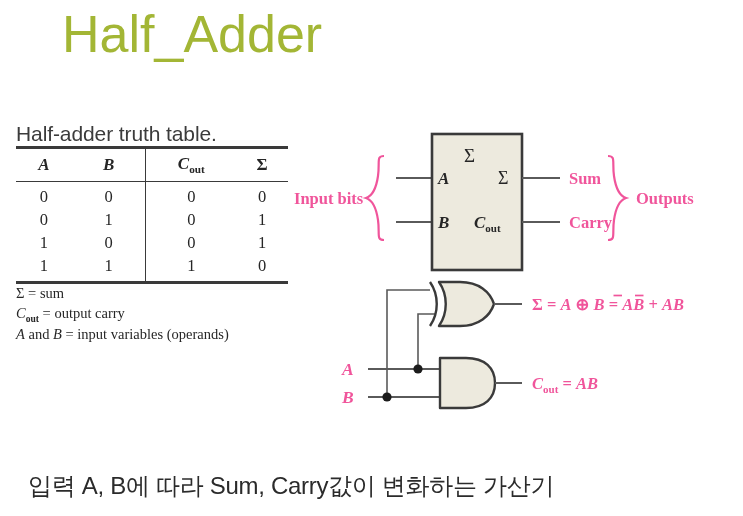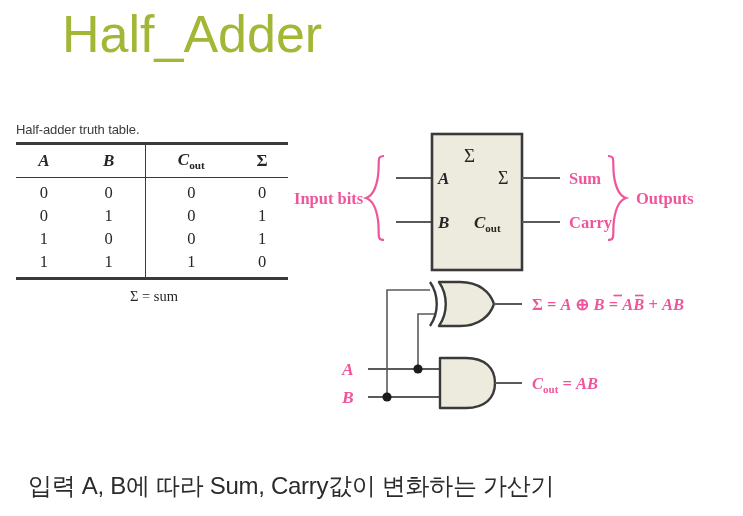--- a/index.html
+++ b/index.html
@@ -31,23 +31,22 @@
 
   
   #truth-table-figure {
     position: absolute;
     left: 16px;
     top: 122px;
     width: 276px;
   }
   #truth-table-caption {
     font-family: "Liberation Sans", sans-serif;
-    font-size: 13px;
+    font-size: 21px;
     color: #3b3b3b;
-    margin-bottom: 5px;
     letter-spacing: -0.1px;
   }
   table.truth {
     border-collapse: collapse;
     width: 272px;
     font-family: "Liberation Serif", serif;
     color: #262626;
   }
   table.truth thead tr.head-row {
     border-top: 3px solid #3a3a3a;
@@ -72,26 +71,24 @@
   table.truth tbody tr:last-child td { padding-bottom: 5px; }
   .col-a { width: 56px; }
   .col-b { width: 74px; }
   .col-c { width: 90px; border-left: 1.3px solid #3a3a3a; }
   .col-s { width: 52px; }
   .sym-sigma { font-style: normal; font-family: "Liberation Serif", serif; }
   .csub { font-style: italic; }
   .csub sub { font-style: normal; font-size: 0.66em; font-weight: bold; }
 
   #truth-legend {
-    margin-top: 7px;
     font-family: "Liberation Serif", serif;
     font-size: 14.5px;
     color: #262626;
     line-height: 1.32;
-    text-align: center;
   }
   #truth-legend div { white-space: nowrap; }
   #truth-legend .it { font-style: italic; }
 
   
   #block-figure {
     position: absolute;
     left: 292px;
     top: 122px;
     width: 440px;
@@ -159,20 +156,22 @@
         <td>1</td>
         <td>1</td>
         <td class="col-c">1</td>
         <td>0</td>
       </tr>
     </tbody>
   </table>
 
   <div id="truth-legend">
     <div><span>Σ</span><span> = sum</span></div>
+    <div><span class="it">C</span><sub style="font-size:0.66em;font-weight:bold;">out</sub><span> = output carry</span></div>
+    <div><span class="it">A</span><span> and </span><span class="it">B</span><span> = input variables (operands)</span></div>
   </div>
 </div>
 
 <div id="block-figure">
   <svg class="fig-svg" width="440" height="160" viewBox="0 0 440 160" xmlns="http://www.w3.org/2000/svg">
 
     <path d="M 92 34 C 84 34, 88 40, 86 54 C 84 68, 80 74, 74 76 C 80 78, 84 84, 86 98 C 88 112, 84 118, 92 118" fill="none" stroke="#f0559b" stroke-width="2.2"></path>
 
     <line x1="104" y1="56" x2="140" y2="56" stroke="#5a5a5a" stroke-width="2"></line>
     <line x1="104" y1="100" x2="140" y2="100" stroke="#5a5a5a" stroke-width="2"></line>

